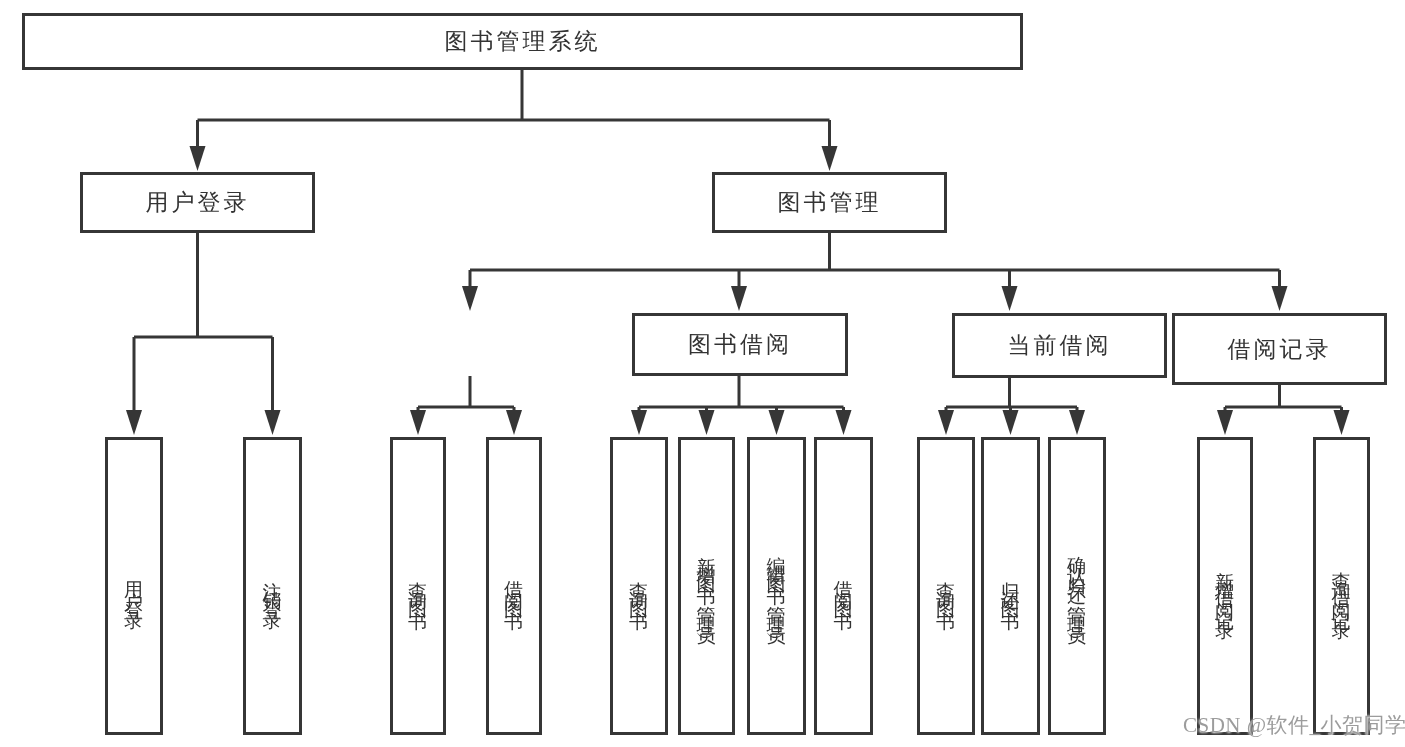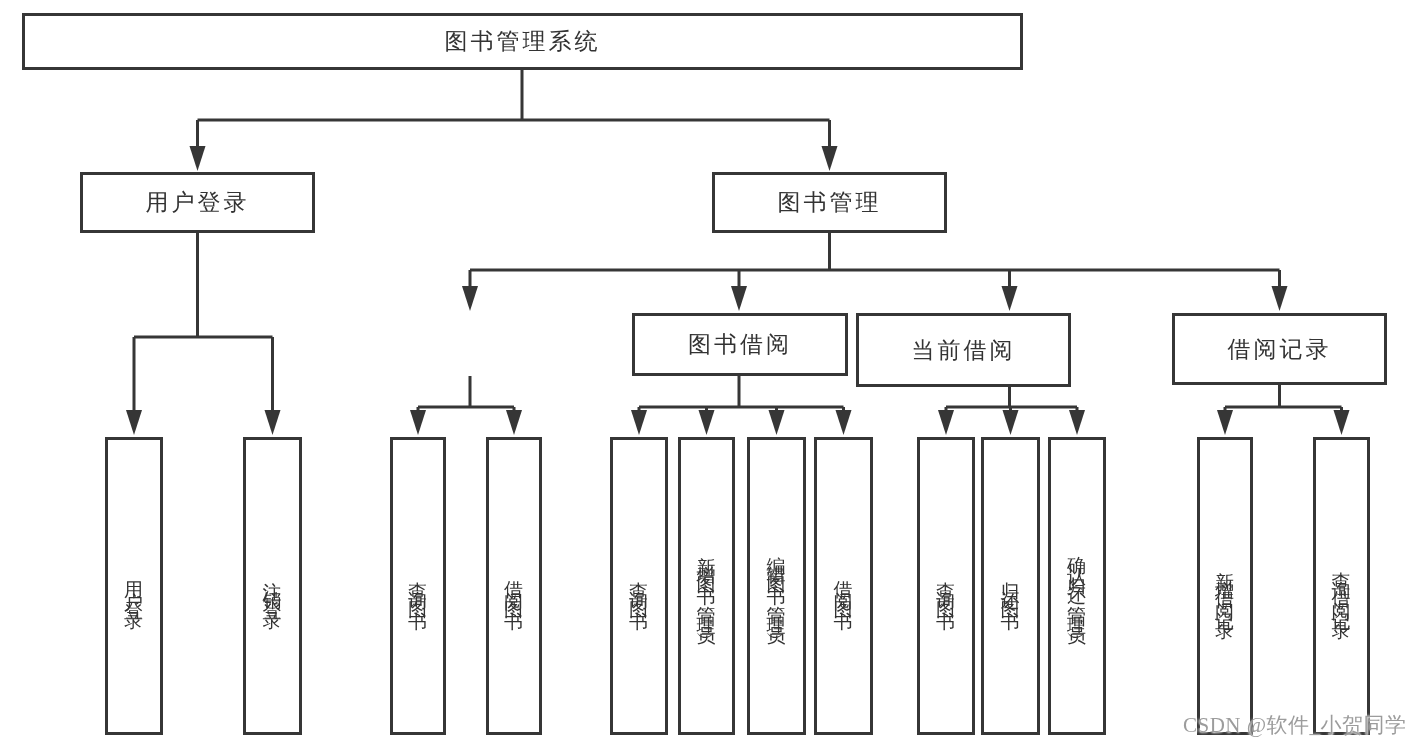--- a/index.html
+++ b/index.html
@@ -110,21 +110,21 @@
   <div class="node" style="left:80px;top:172px;width:235px;height:61px">
     <span class="hlabel">用户登录</span>
   </div>
   <div class="node" style="left:712px;top:172px;width:235px;height:61px">
     <span class="hlabel">图书管理</span>
   </div>
 
   <div class="node" style="left:632px;top:313px;width:216px;height:63px">
     <span class="hlabel">图书借阅</span>
   </div>
-  <div class="node" style="left:856px;top:313px;width:215px;height:74px">
+  <div class="node" style="left:952px;top:313px;width:215px;height:65px">
     <span class="hlabel">当前借阅</span>
   </div>
   <div class="node" style="left:1172px;top:313px;width:215px;height:72px">
     <span class="hlabel">借阅记录</span>
   </div>
 
   <div class="node" style="left:105px;top:437px;width:58px;height:298px">
     <span class="vlabel">用户登录</span>
   </div>
   <div class="node" style="left:243px;top:437px;width:59px;height:298px">

